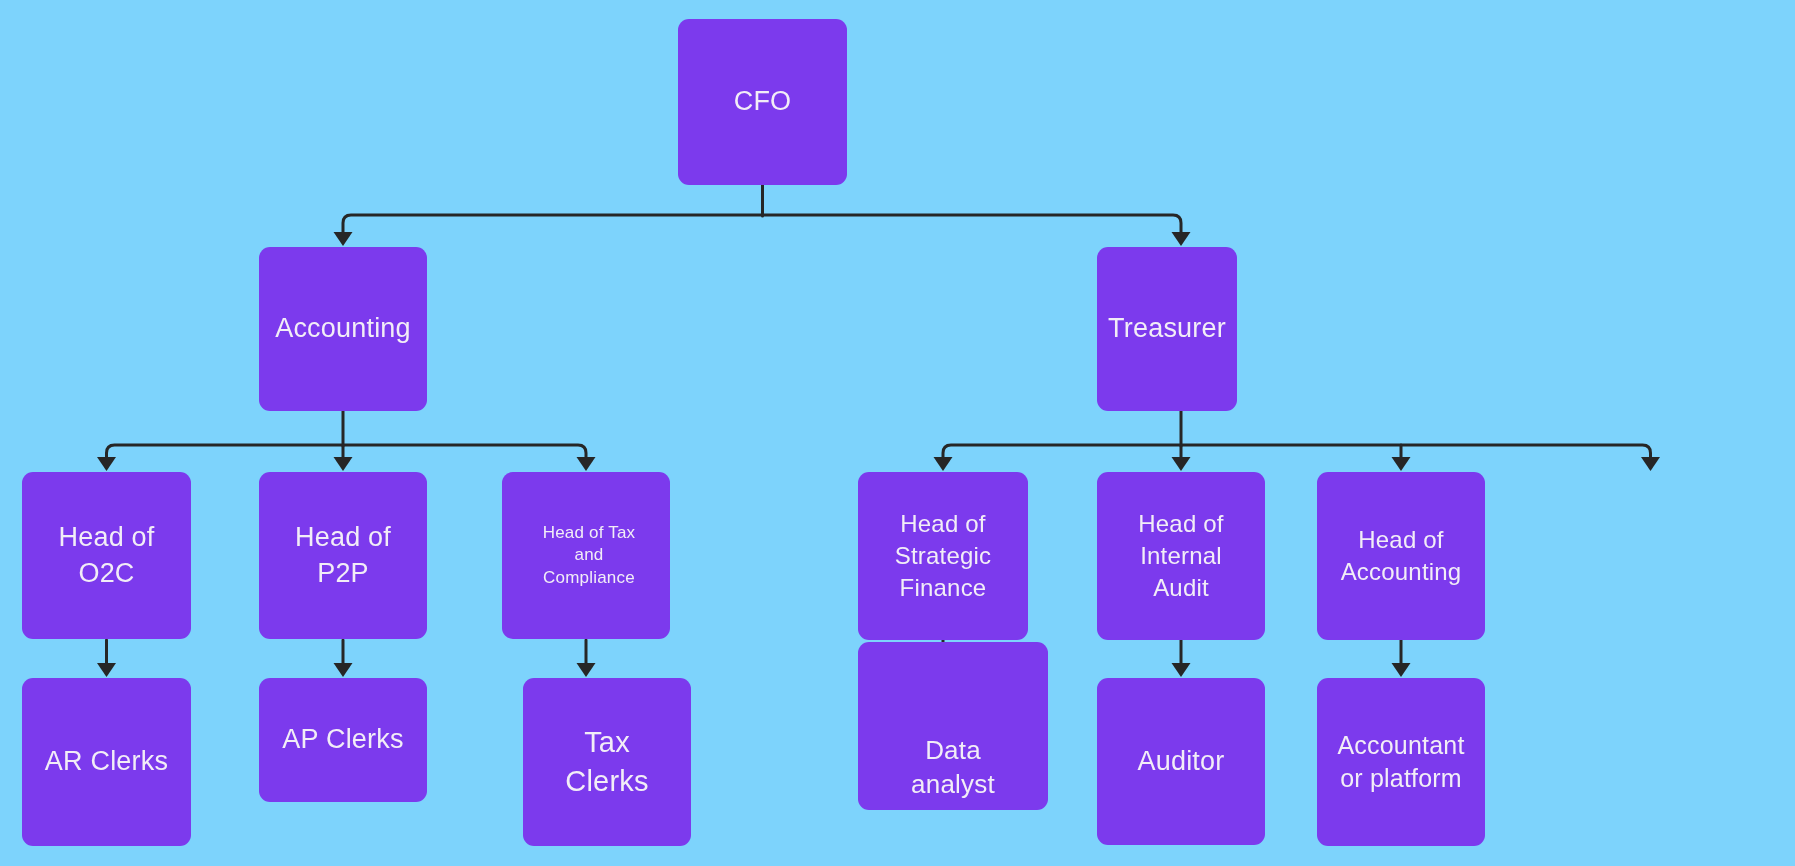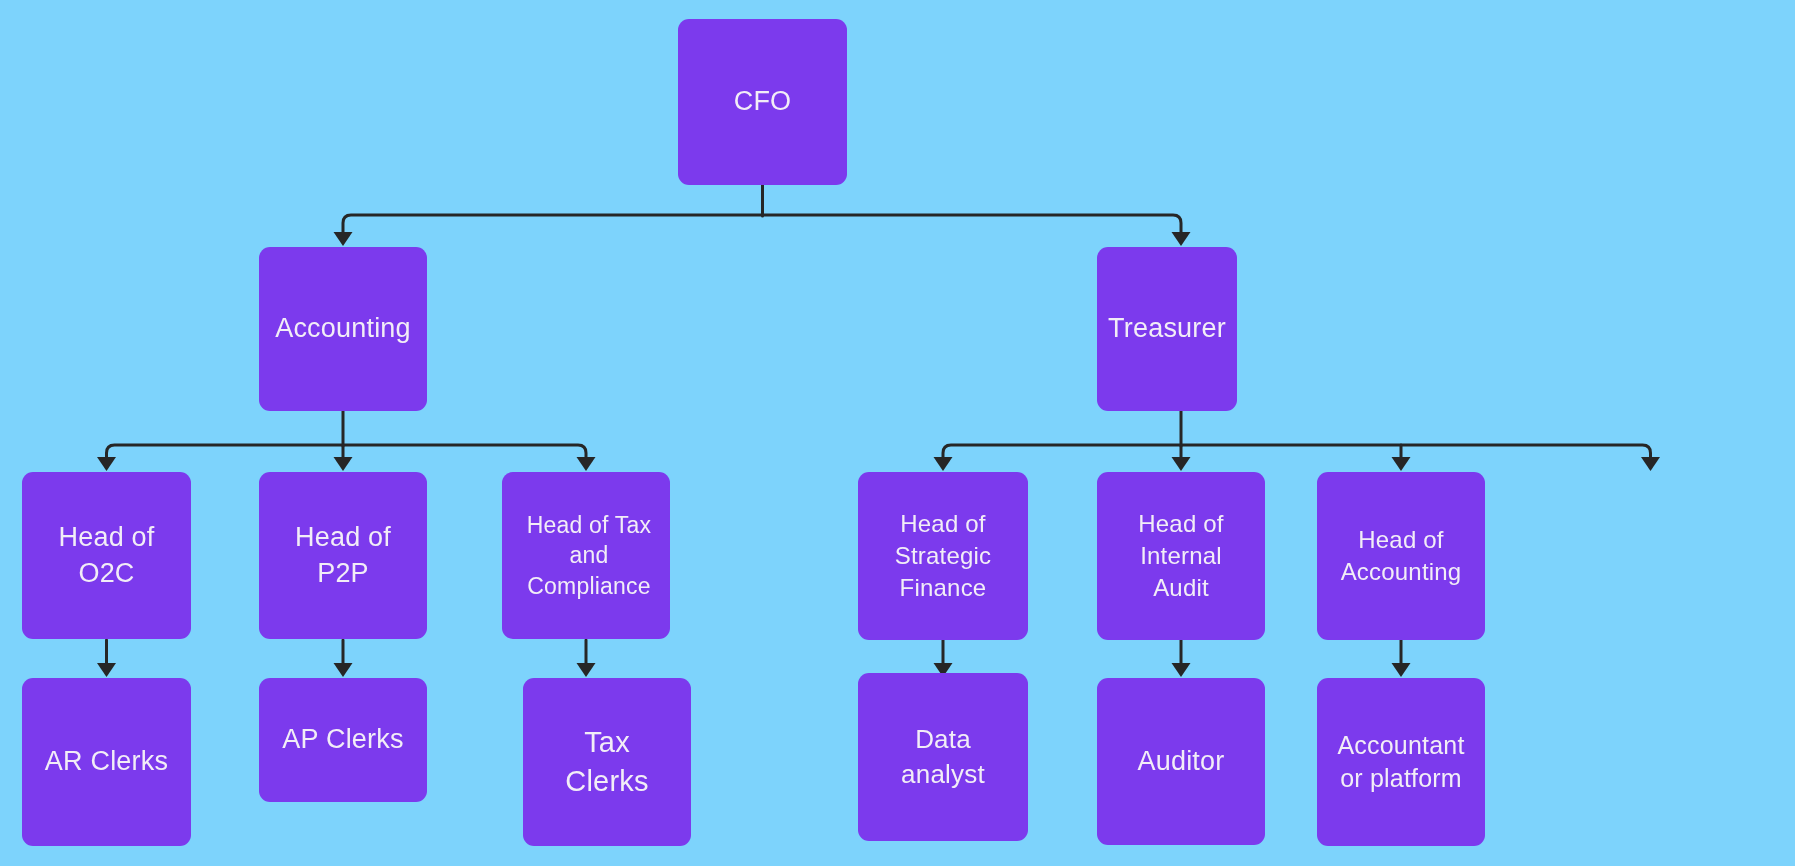--- a/index.html
+++ b/index.html
@@ -48,21 +48,21 @@
     color: #F2EDF7;
     white-space: pre-line;
     line-height: 1.33;
     letter-spacing: 0.2px;
     font-size: 27px;
   }
   .fs29 { font-size: 29px; }
   .fs26 { font-size: 26px; }
   .fs25 { font-size: 25px; }
   .fs24 { font-size: 24px; }
-  .fs23 { font-size: 23px; margin-left: 6px; }
+  .fs23 { font-size: 17px; margin-left: 6px; }
 </style>
 </head>
 <body>
 
 <div class="canvas">
 
   <svg class="connectors" viewBox="0 0 1795 866">
 
     <g>
       <path d="M762.5 185 L762.5 216"></path>
@@ -149,21 +149,21 @@
   <div class="node" style="left:22px; top:678px; width:169px; height:168px;">
     <span class="node-label">AR Clerks</span>
   </div>
   <div class="node" style="left:259px; top:678px; width:168px; height:124px;">
     <span class="node-label">AP Clerks</span>
   </div>
   <div class="node" style="left:502px; top:678px; width:168px; height:168px;margin-left:21px;">
     <span class="node-label fs29">Tax
 Clerks</span>
   </div>
-  <div class="node" style="left:858px; top:673px; width:170px; height:168px;">
+  <div class="node" style="left:858px; top:642px; width:190px; height:168px;align-items:flex-end;">
     <span class="node-label fs26">Data
 analyst</span>
   </div>
   <div class="node" style="left:1097px; top:678px; width:168px; height:167px;">
     <span class="node-label">Auditor</span>
   </div>
   <div class="node" style="left:1317px; top:678px; width:168px; height:168px;">
     <span class="node-label fs25">Accountant
 or platform</span>
   </div>

